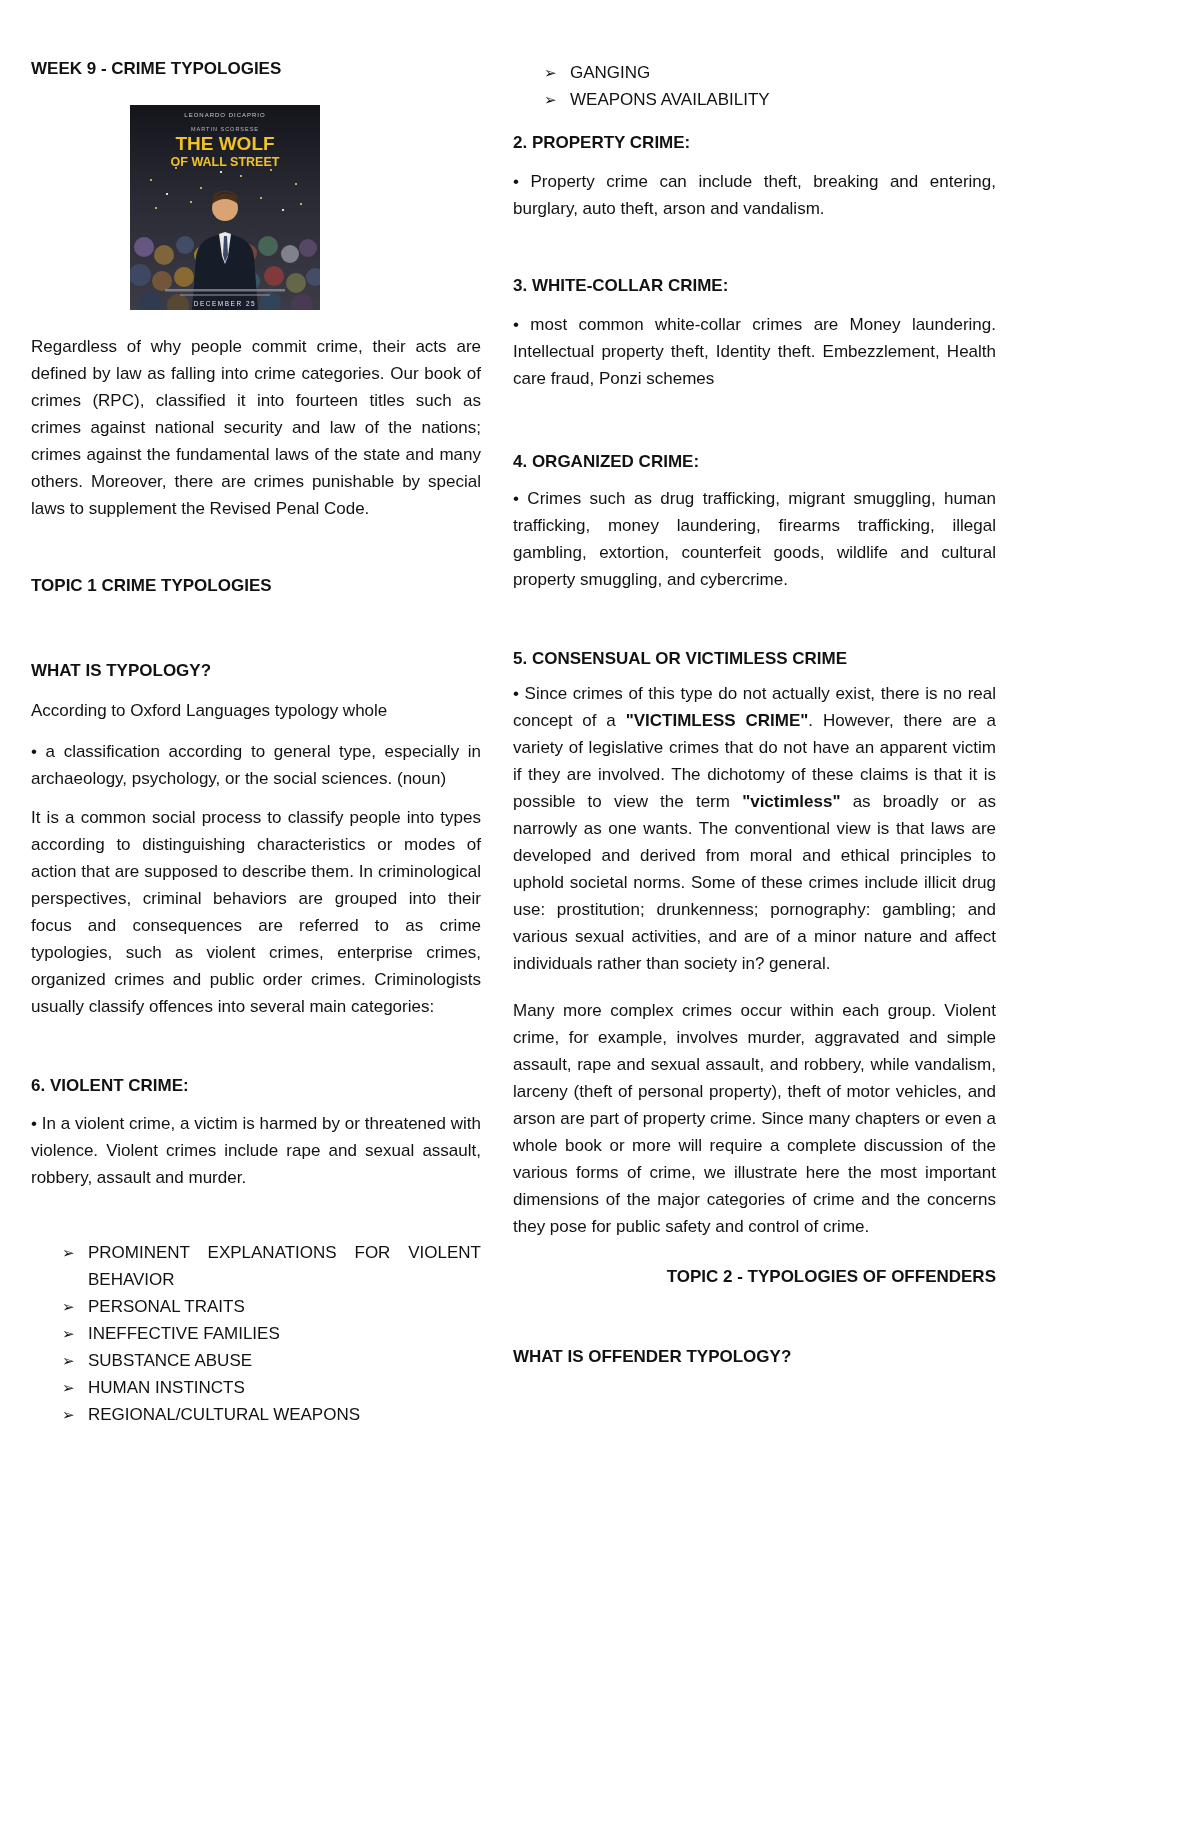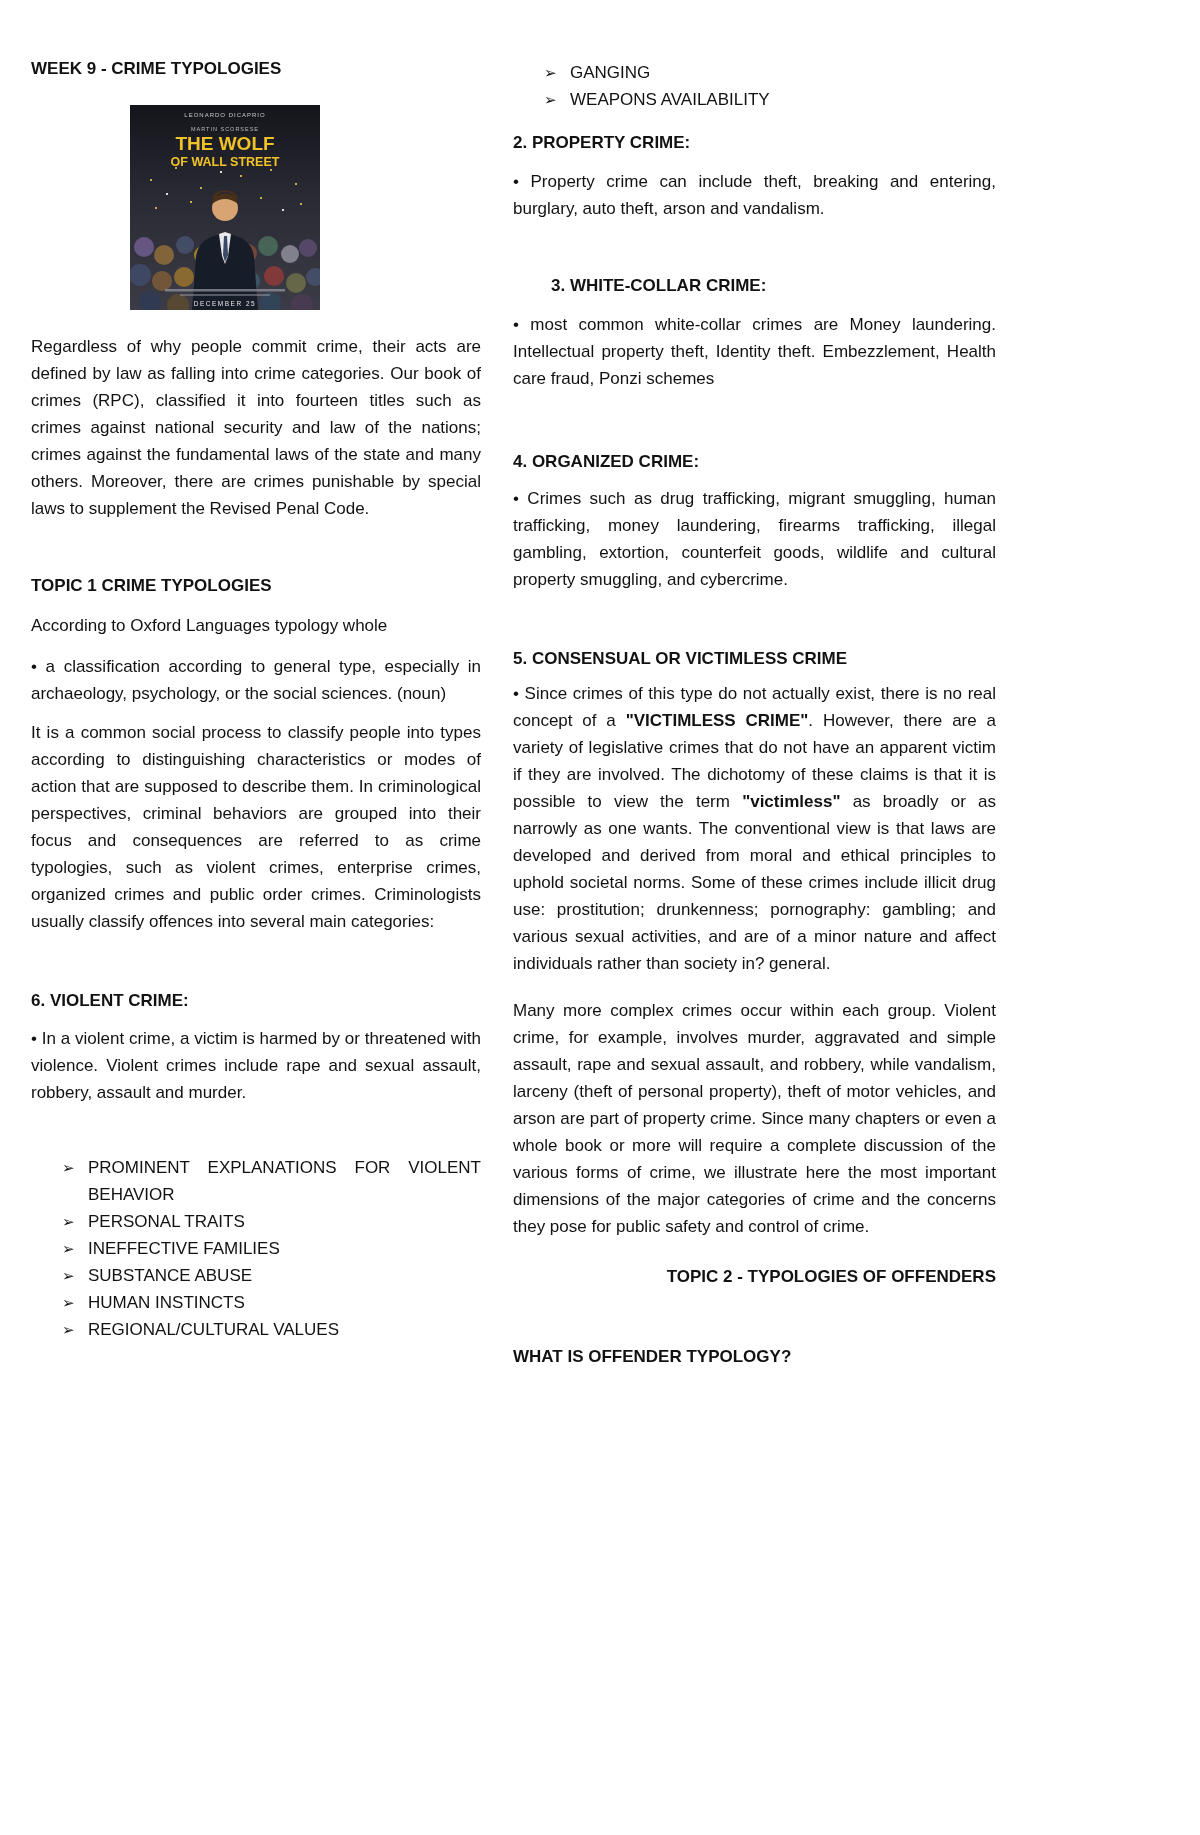--- a/index.html
+++ b/index.html
@@ -146,20 +146,21 @@
           <rect x="50" y="189" width="90" height="2" opacity="0.5"></rect>
         </g>
         <text x="95" y="201" text-anchor="middle" font-family="Liberation Sans, sans-serif" font-size="6.5" letter-spacing="1.5" fill="#e6e6e6">DECEMBER 25</text>
       </svg>
     </div>
 
     <p class="para" style="margin-top:23px;">Regardless of why people commit crime, their acts are defined by law as falling into crime categories. Our book of crimes (RPC), classified it into fourteen titles such as crimes against national security and law of the nations; crimes against the fundamental laws of the state and many others. Moreover, there are crimes punishable by special laws to supplement the Revised Penal Code.</p>
 
     <h2 class="h" style="margin-top:50px;">TOPIC 1 CRIME TYPOLOGIES</h2>
 
+    <h3 class="h" style="margin-top:58px;">WHAT IS TYPOLOGY?</h3>
 
     <p class="line" style="margin-top:13px;">According to Oxford Languages typology whole</p>
 
     <p class="para" style="margin-top:14px;">• a classification according to general type, especially in archaeology, psychology, or the social sciences. (noun)</p>
 
     <p class="para" style="margin-top:12px;">It is a common social process to classify people into types according to distinguishing characteristics or modes of action that are supposed to describe them. In criminological perspectives, criminal behaviors are grouped into their focus and consequences are referred to as crime typologies, such as violent crimes, enterprise crimes, organized crimes and public order crimes. Criminologists usually classify offences into several main categories:</p>
 
     <h3 class="h" style="margin-top:52px;">6. VIOLENT CRIME:</h3>
 
     <p class="para" style="margin-top:11px;">• In a violent crime, a victim is harmed by or threatened with violence. Violent crimes include rape and sexual assault, robbery, assault and murder.</p>
@@ -180,21 +181,21 @@
       <li>
         <span class="marker">➢</span>
         <span class="li-text">SUBSTANCE ABUSE</span>
       </li>
       <li>
         <span class="marker">➢</span>
         <span class="li-text">HUMAN INSTINCTS</span>
       </li>
       <li>
         <span class="marker">➢</span>
-        <span class="li-text">REGIONAL/CULTURAL VALUES</span>
+        <span class="li-text">REGIONAL/CULTURAL WEAPONS</span>
       </li>
     </ul>
 
   </div>
 
   <div class="col-gap"></div>
 
   <div class="col-right">
 
     <ul class="arrow-list" style="margin-top:4px;">
@@ -204,21 +205,21 @@
       </li>
       <li>
         <span class="marker">➢</span>
         <span class="li-text">WEAPONS AVAILABILITY</span>
       </li>
     </ul>
 
     <h3 class="h" style="margin-top:16px;">2. PROPERTY CRIME:</h3>
     <p class="para" style="margin-top:12px;">• Property crime can include theft, breaking and entering, burglary, auto theft, arson and vandalism.</p>
 
-    <h3 class="h" style="margin-top:50px;margin-left:38px;">3. WHITE-COLLAR CRIME:</h3>
+    <h3 class="h" style="margin-top:50px;">3. WHITE-COLLAR CRIME:</h3>
     <p class="para" style="margin-top:12px;">• most common white-collar crimes are Money laundering. Intellectual property theft, Identity theft. Embezzlement, Health care fraud, Ponzi schemes</p>
 
     <h3 class="h" style="margin-top:56px;">4. ORGANIZED CRIME:</h3>
     <p class="para" style="margin-top:10px;">• Crimes such as drug trafficking, migrant smuggling, human trafficking, money laundering, firearms trafficking, illegal gambling, extortion, counterfeit goods, wildlife and cultural property smuggling, and cybercrime.</p>
 
     <h3 class="h" style="margin-top:52px;">5. CONSENSUAL OR VICTIMLESS CRIME</h3>
     <p class="para" style="margin-top:8px;"><span>• Since crimes of this type do not actually exist, there is no real concept of a </span><strong>"VICTIMLESS CRIME"</strong><span>. However, there are a variety of legislative crimes that do not have an apparent victim if they are involved. The dichotomy of these claims is that it is possible to view the term </span><strong>"victimless"</strong><span> as broadly or as narrowly as one wants. The conventional view is that laws are developed and derived from moral and ethical principles to uphold societal norms. Some of these crimes include illicit drug use: prostitution; drunkenness; pornography: gambling; and various sexual activities, and are of a minor nature and affect individuals rather than society in? general.</span></p>
 
     <p class="para" style="margin-top:20px;">Many more complex crimes occur within each group. Violent crime, for example, involves murder, aggravated and simple assault, rape and sexual assault, and robbery, while vandalism, larceny (theft of personal property), theft of motor vehicles, and arson are part of property crime. Since many chapters or even a whole book or more will require a complete discussion of the various forms of crime, we illustrate here the most important dimensions of the major categories of crime and the concerns they pose for public safety and control of crime.</p>
 

